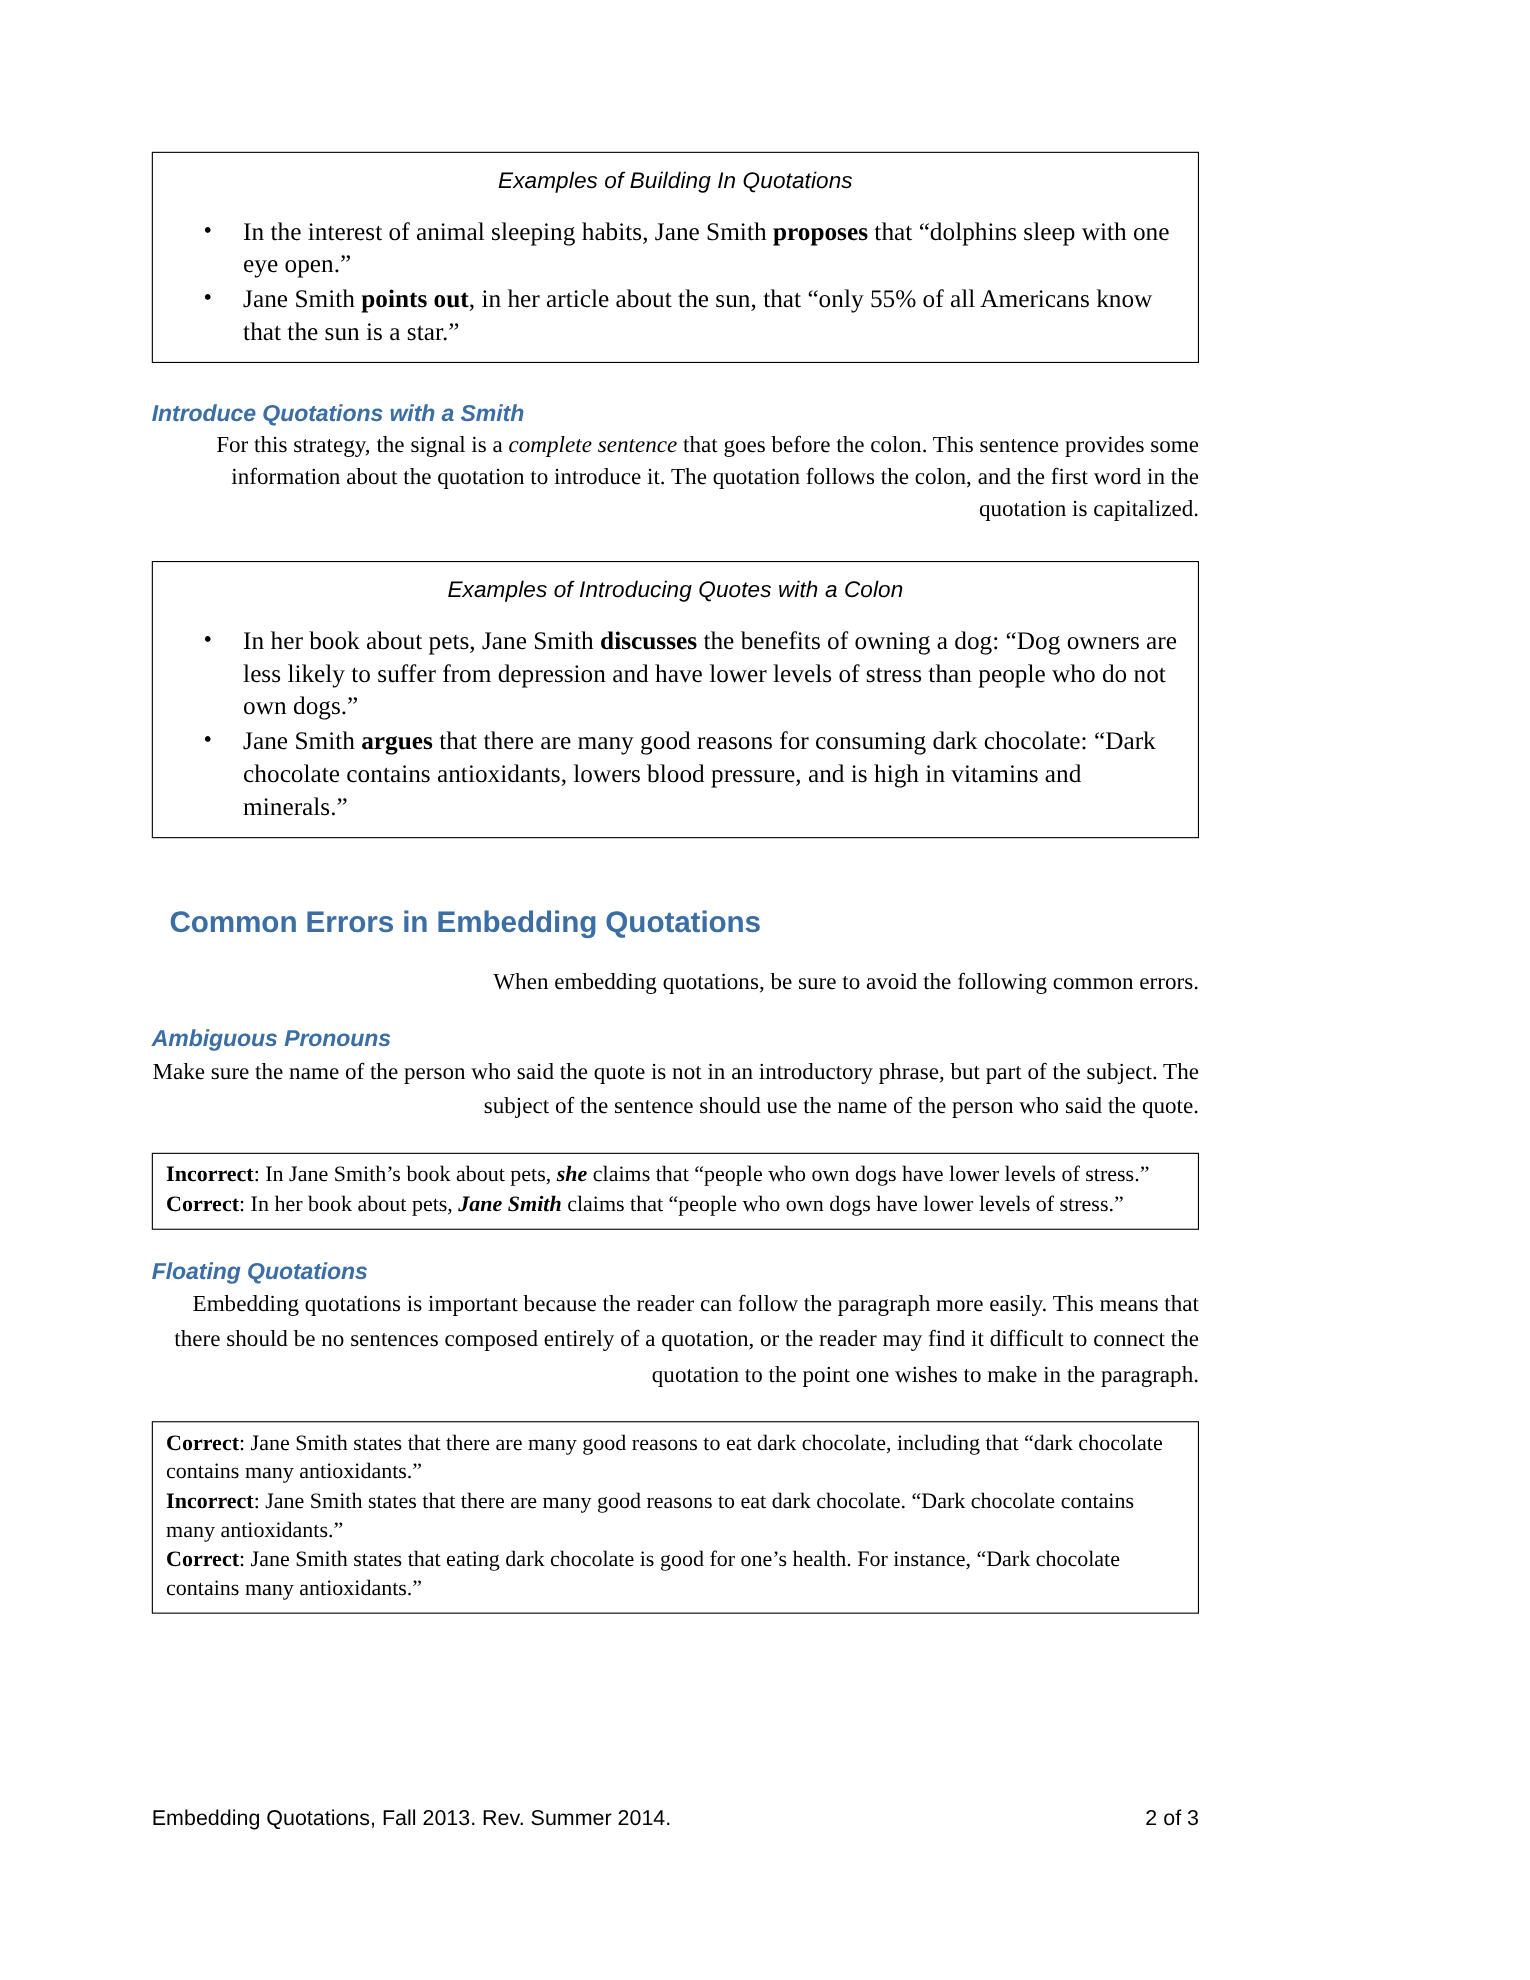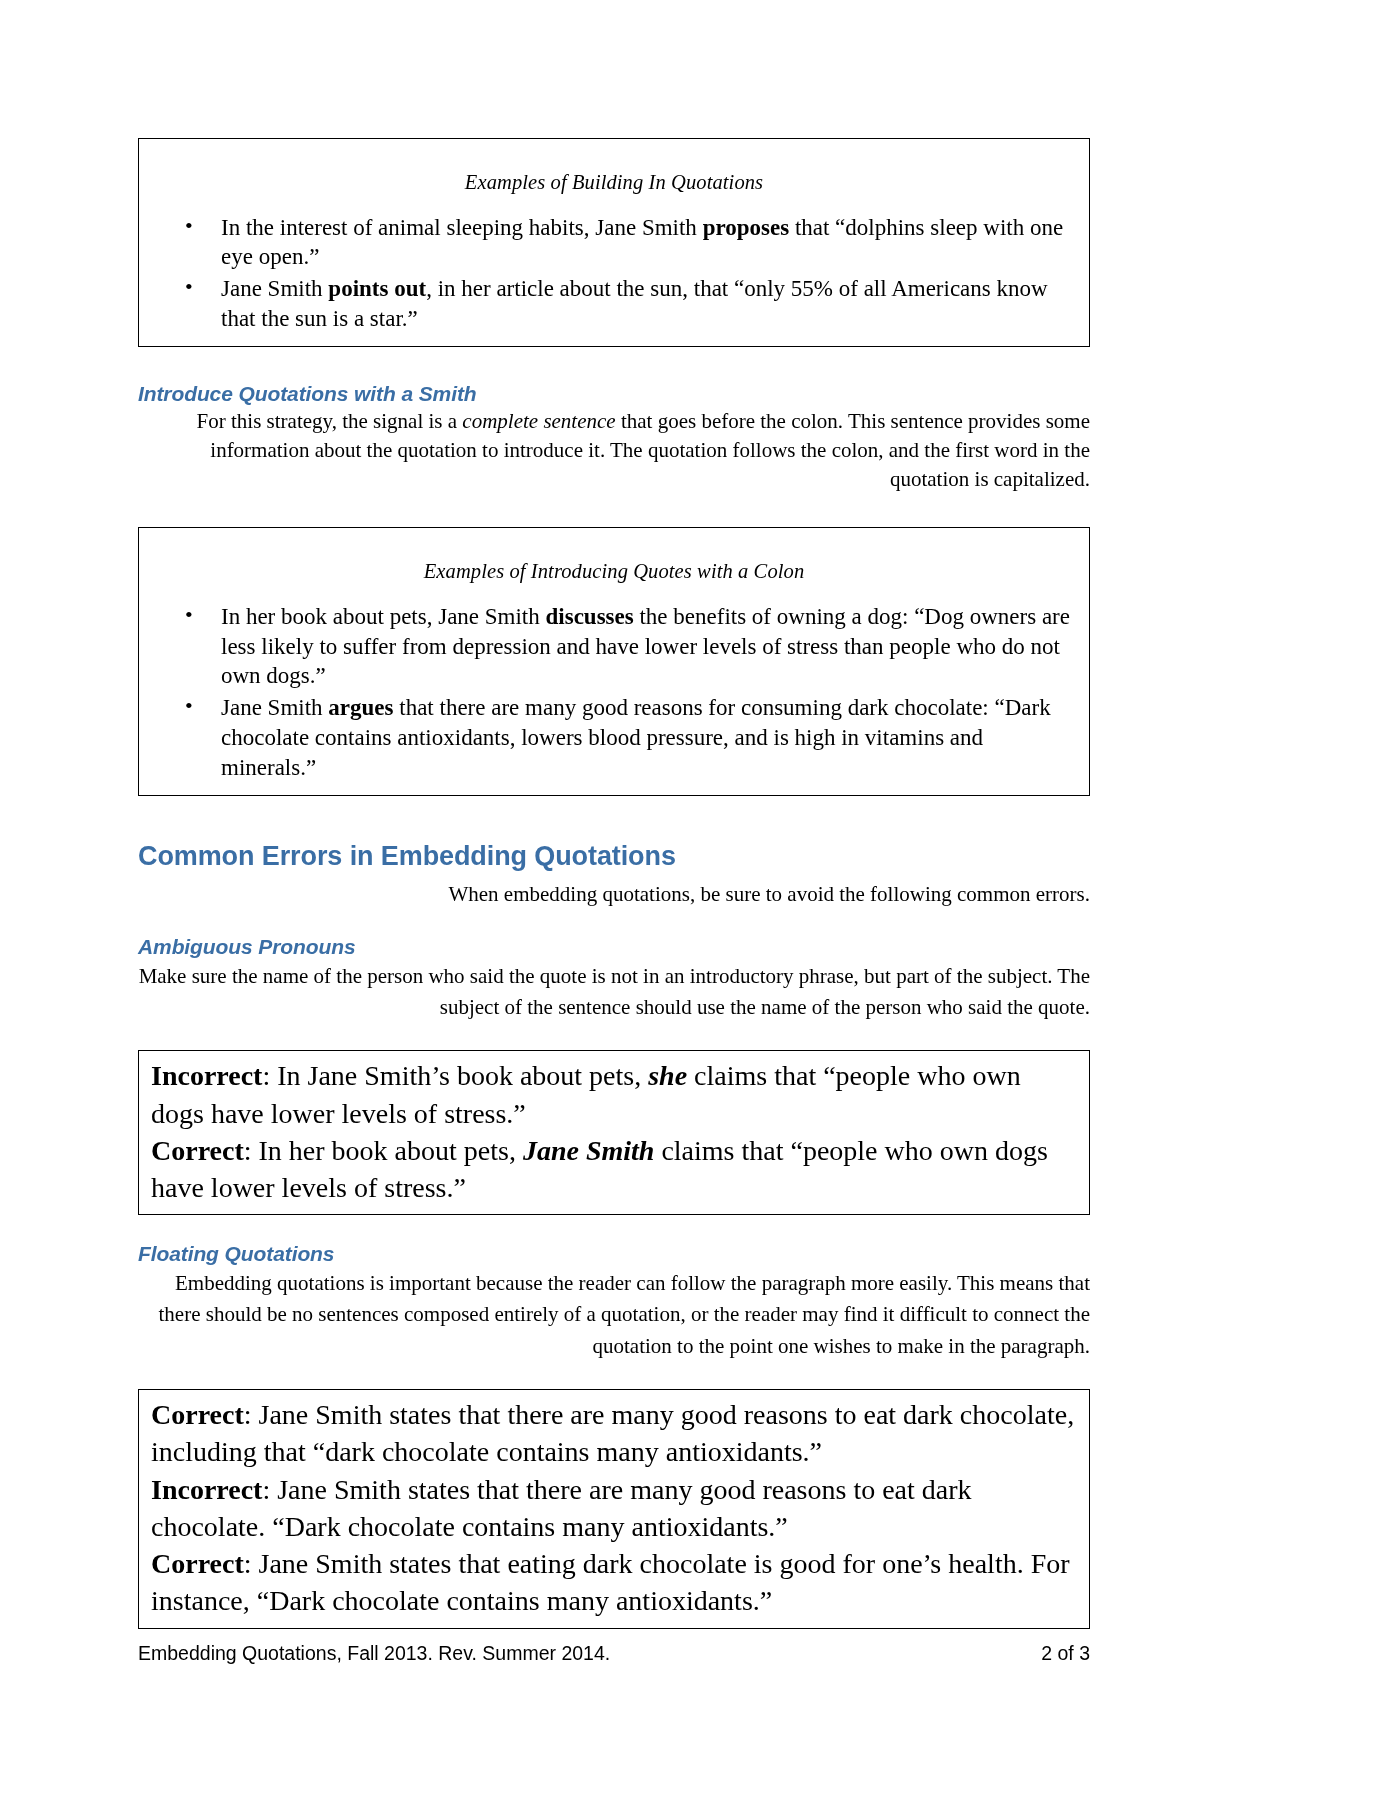--- a/index.html
+++ b/index.html
@@ -34,27 +34,27 @@
 
   
   .example-box {
     border: 1.5px solid #000000;
     box-sizing: border-box;
     padding: 14px 0 10px 0;
     margin: 0;
   }
   .example-box .box-title {
     text-align: center;
-    font-family: Liberation Serif, serif;
+    font-family: Liberation Sans, sans-serif;
     font-style: italic;
     font-size: 20.5px;
     font-weight: normal;
     color: #000000;
     letter-spacing: 0.1px;
-    margin: 17px 0 18px 0;
+    margin: 0 0 18px 0;
     line-height: 1.2;
   }
   .example-box ul {
     list-style: none;
     margin: 0;
     padding: 0 16px 0 0;
   }
   .example-box li {
     position: relative;
     padding-left: 82px;
@@ -72,32 +72,32 @@
   }
 
   
   .plain-box {
     border: 1.5px solid #000000;
     box-sizing: border-box;
     padding: 6px 12px 8px 12px;
   }
   .plain-box p {
     margin: 0;
-    font-size: 28px;
+    font-size: 20px;
     line-height: 1.33;
   }
 
   
   h1.section-heading {
     font-family: "Liberation Sans", "DejaVu Sans", sans-serif;
     font-size: 27px;
     font-weight: bold;
     font-style: normal;
     color: #3A6EA5;
-    margin: 0;
+    margin: 16px;
     letter-spacing: -0.1px;
     line-height: 1.25;
   }
   h2.sub-heading {
     font-family: "Liberation Sans", "DejaVu Sans", sans-serif;
     font-size: 21px;
     font-weight: bold;
     font-style: italic;
     color: #3A6EA5;
     margin: 0;

